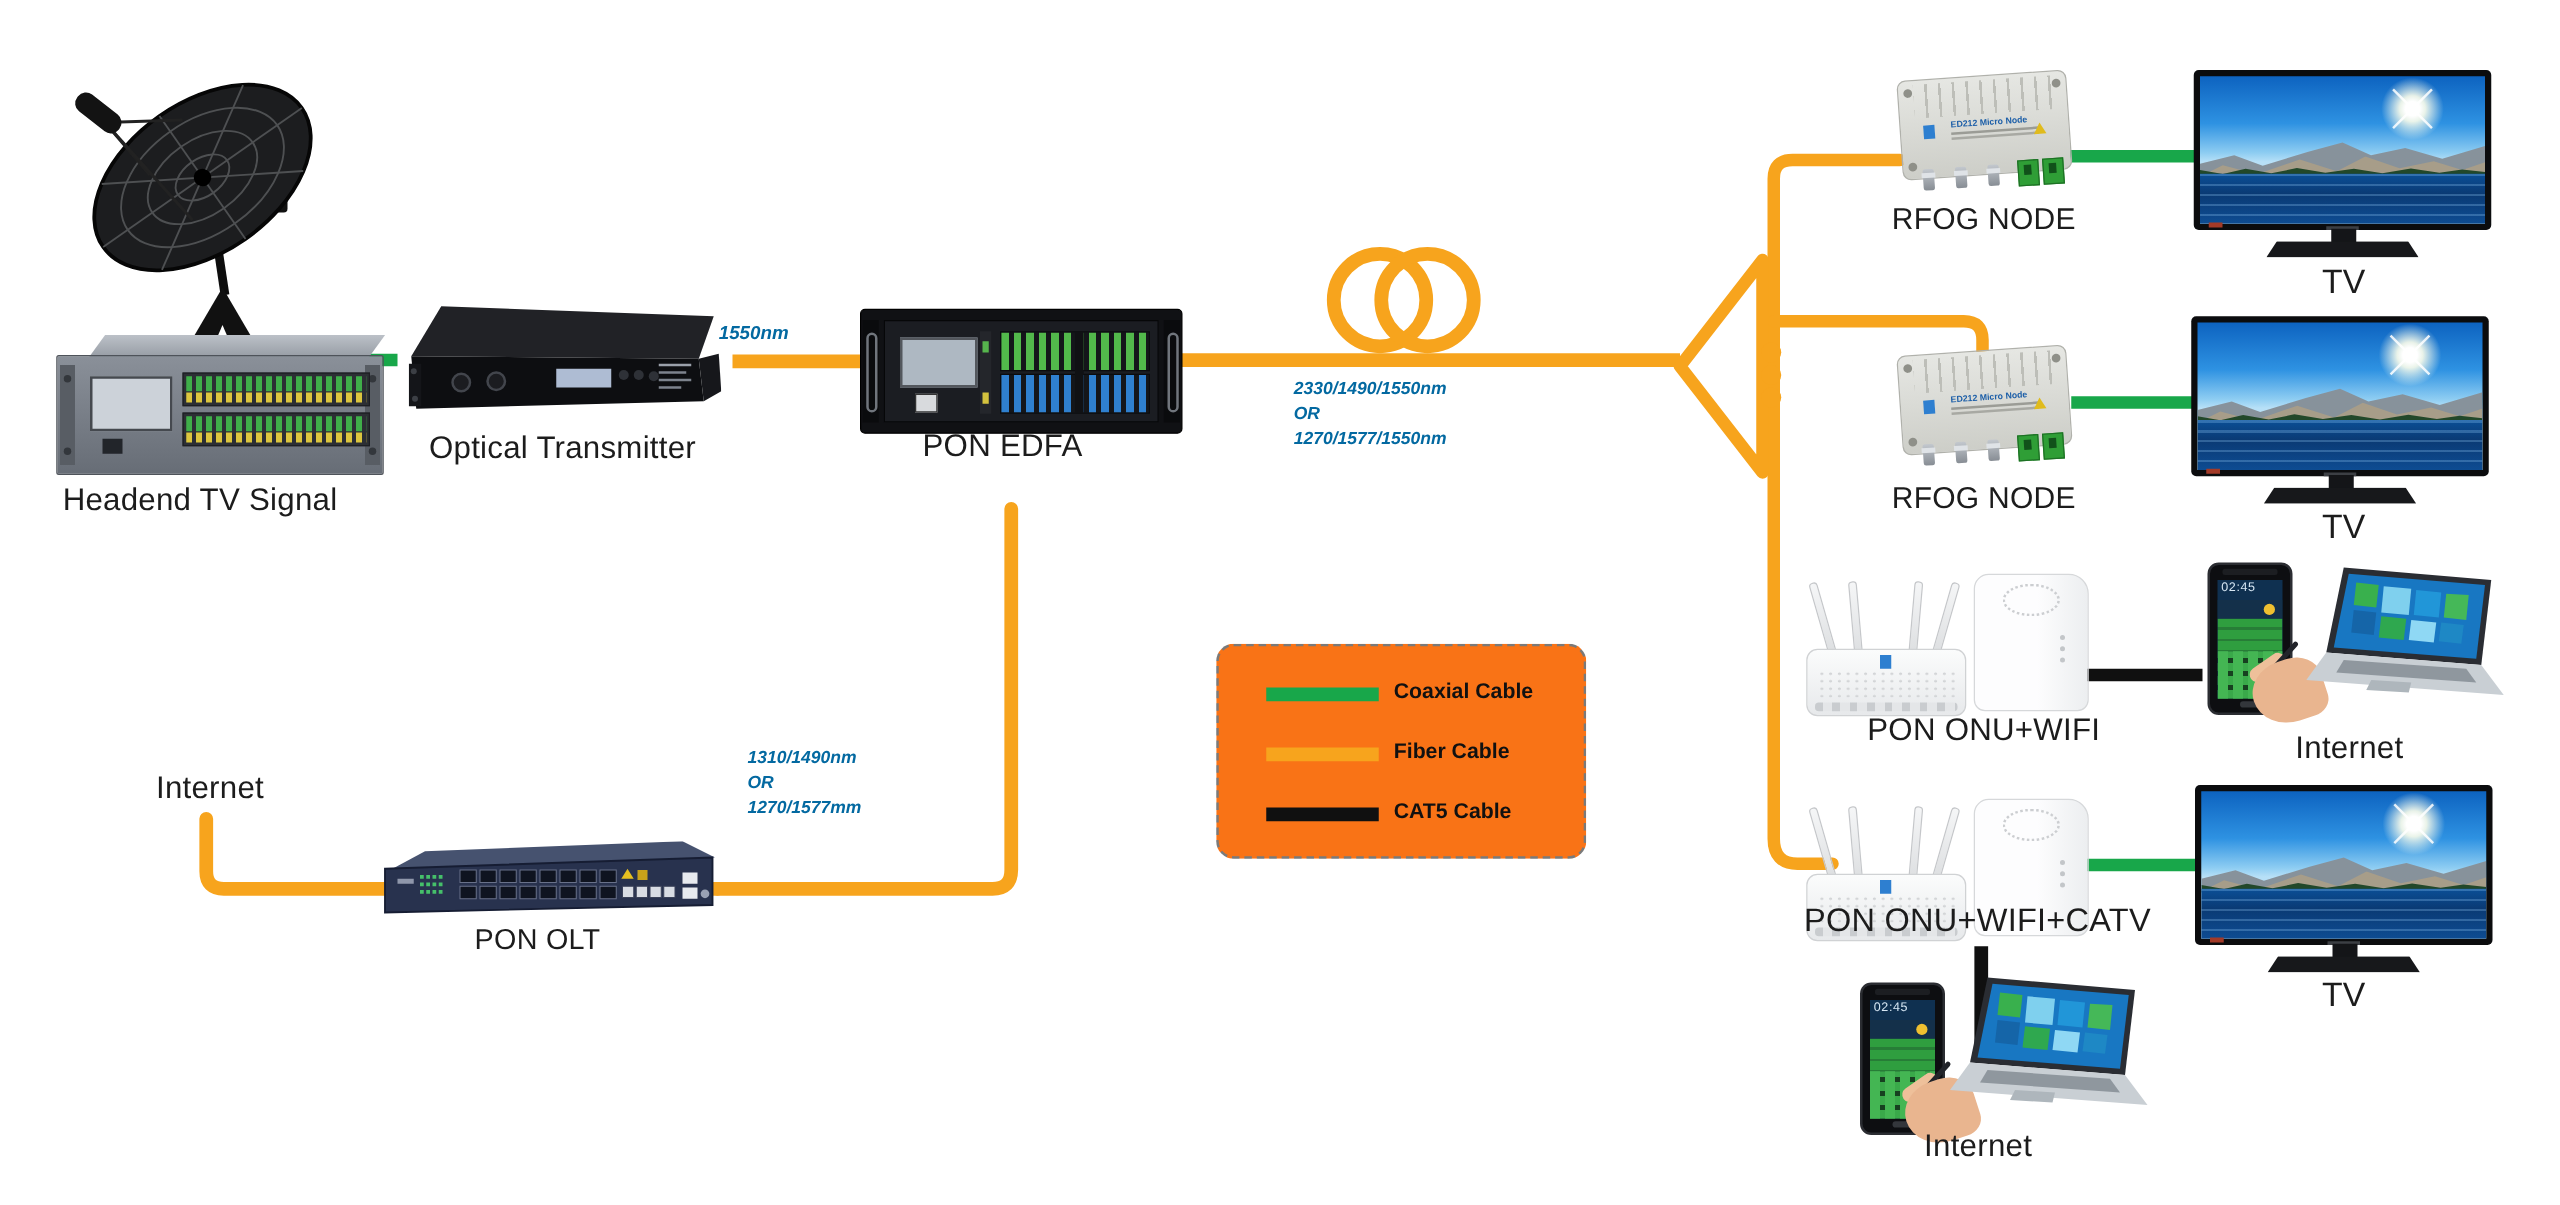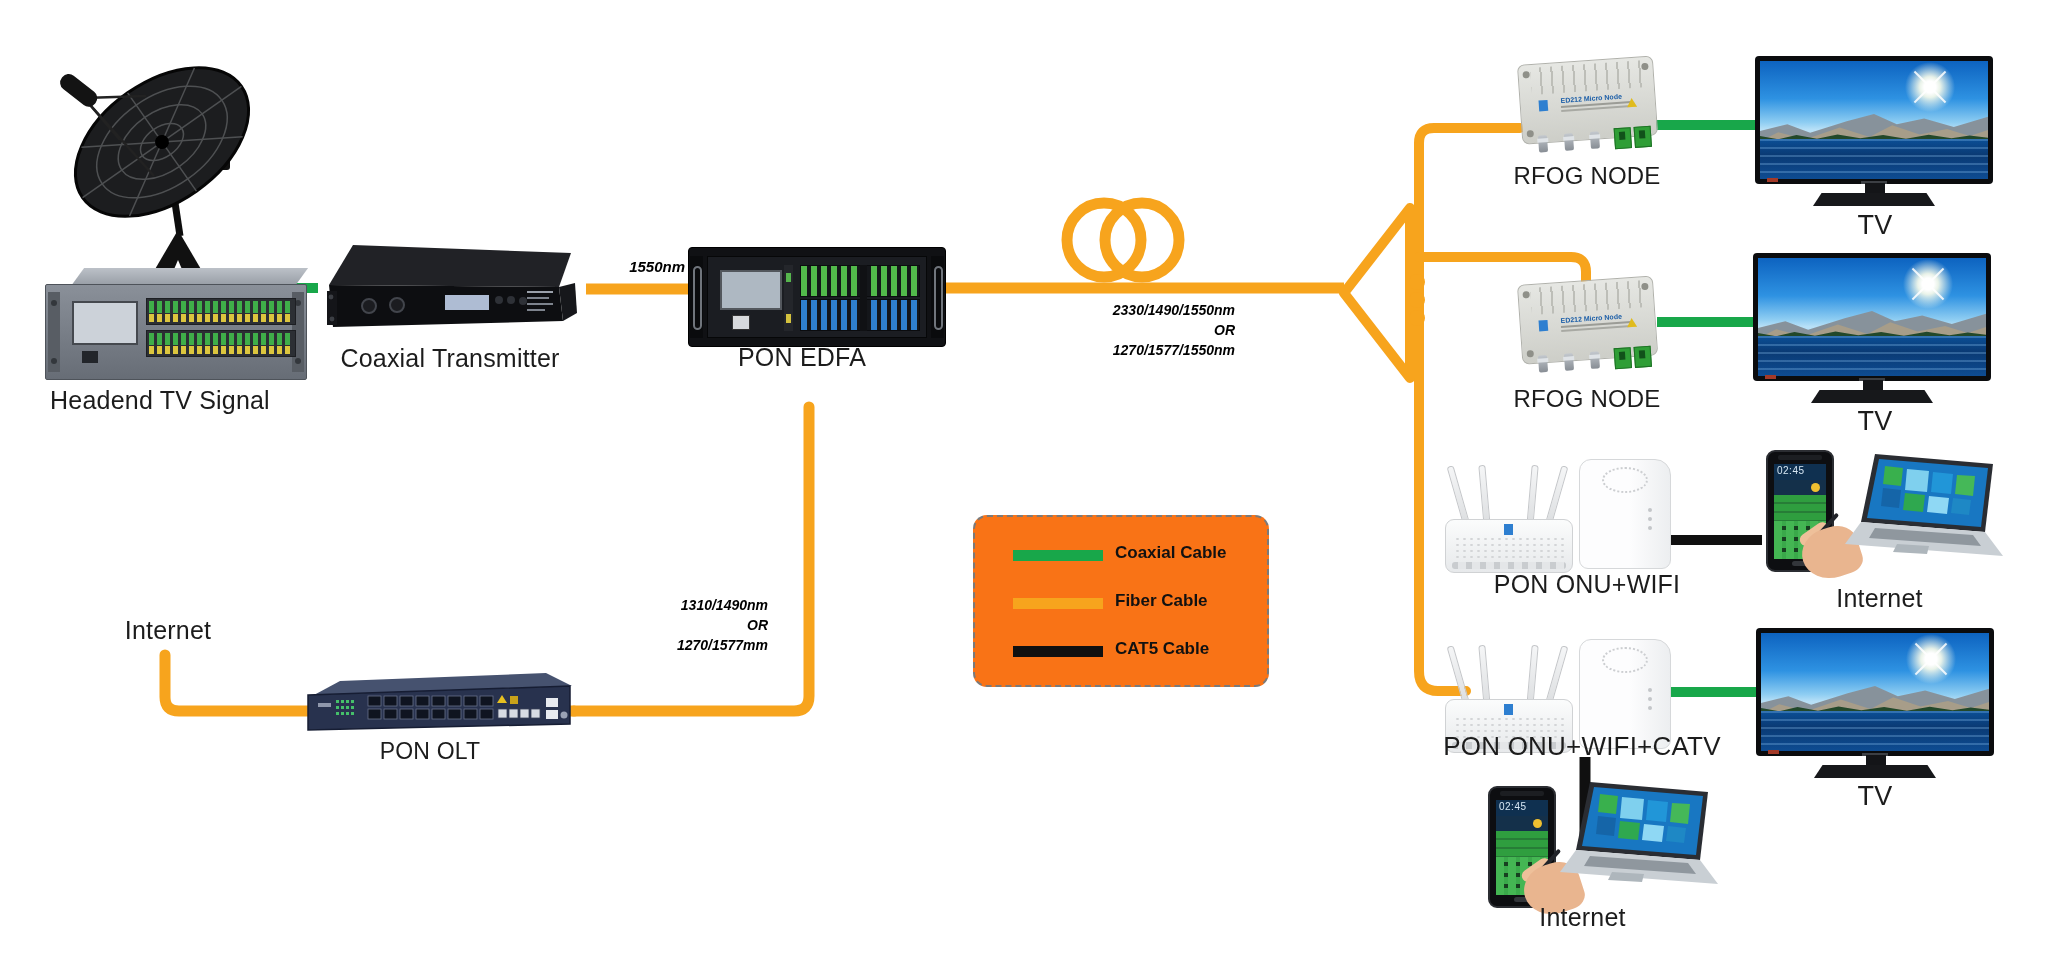--- a/index.html
+++ b/index.html
@@ -1,23 +1,23 @@
 <!DOCTYPE html>
 <html><head>
 <meta charset="utf-8">
 <style>
   html,body{margin:0;padding:0;background:#ffffff;}
   .canvas{position:relative;width:2048px;height:964px;background:#ffffff;overflow:hidden;
           font-family:"Liberation Sans",sans-serif;color:#1c1c1c;}
   svg.cables{position:absolute;left:0;top:0;z-index:1;}
   .dev{position:absolute;z-index:2;}
   .lbl{position:absolute;z-index:3;text-align:center;font-size:25px;color:#1c1c1c;letter-spacing:.2px;}
-  .lbl.big{font-size:26px;margin-top:10px;}
+  .lbl.big{font-size:26px;}
   .lbl.tv{font-size:27px;}
-  .wl{position:absolute;z-index:3;text-align:right;font-size:14px;font-weight:bold;font-style:italic;color:#000000;line-height:20px;}
+  .wl{position:absolute;z-index:3;text-align:left;font-size:14px;font-weight:bold;font-style:italic;color:#0369a1;line-height:20px;}
   .wl.one{font-size:15px;}
 
   
   .legend{position:absolute;left:973px;top:515px;width:292px;height:168px;border:2px dashed #7a7a7a;border-radius:14px;z-index:3;background:#f97316;}
   .lg-row{position:absolute;left:0;width:100%;height:24px;}
   .lg-row .lg-bar{position:absolute;left:38px;top:7px;width:90px;height:11px;}
   .lg-row .lg-label{position:absolute;left:140px;top:0;font-size:17px;font-weight:bold;color:#111;}
   .lg-row.r0{top:26px}.lg-row.r1{top:74px}.lg-row.r2{top:122px}
 
   
@@ -195,21 +195,21 @@
       <rect x="118" y="52" width="44" height="15" fill="#aebcd3"></rect>
       <circle cx="172" cy="57" r="4" fill="#2e3137"></circle>
         <circle cx="184" cy="57" r="4" fill="#2e3137"></circle>
         <circle cx="196" cy="58" r="4" fill="#2e3137"></circle>
       <rect x="200" y="48" width="26" height="2" fill="#9aa0aa"></rect>
         <rect x="200" y="54" width="22" height="2" fill="#7d838d"></rect>
       <rect x="200" y="60" width="26" height="2" fill="#7d838d"></rect>
         <rect x="200" y="66" width="18" height="2" fill="#7d838d"></rect>
     </svg>
   </div>
-  <div class="lbl" style="left:325px;top:344px;width:250px">Coaxial Transmitter</div>
+  <div class="lbl" style="left:325px;top:344px;width:250px">Optical Transmitter</div>
   <div class="wl one" style="left:575px;top:257px;width:110px">1550nm</div>
 
   <div class="dev edfa">
     <div class="ed-frame">
       <div class="ed-ear l"></div>
         <div class="ed-ear r"></div>
       <div class="ed-panel">
         <div class="ed-lcd"></div>
         <div class="ed-eth"></div>
         <div class="ed-mod"></div>

